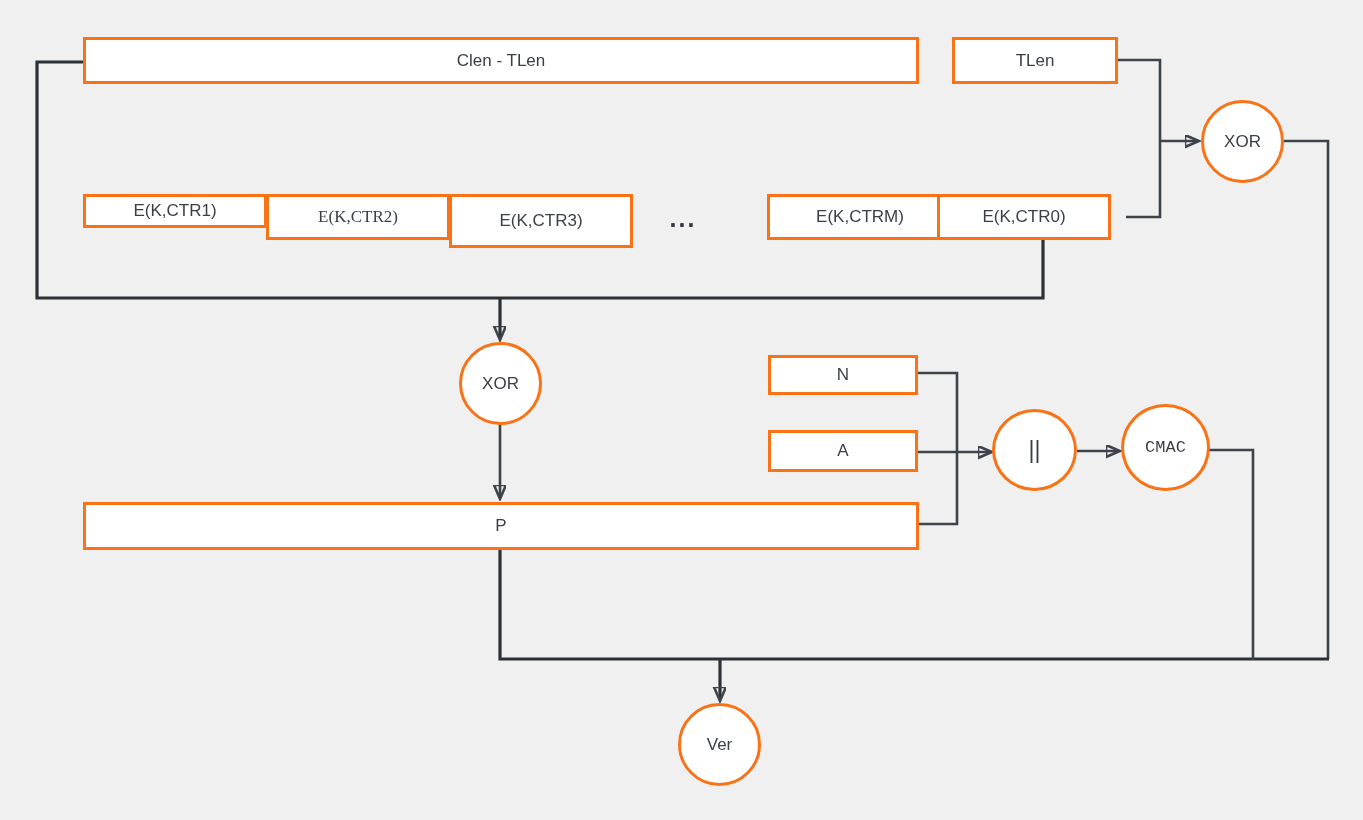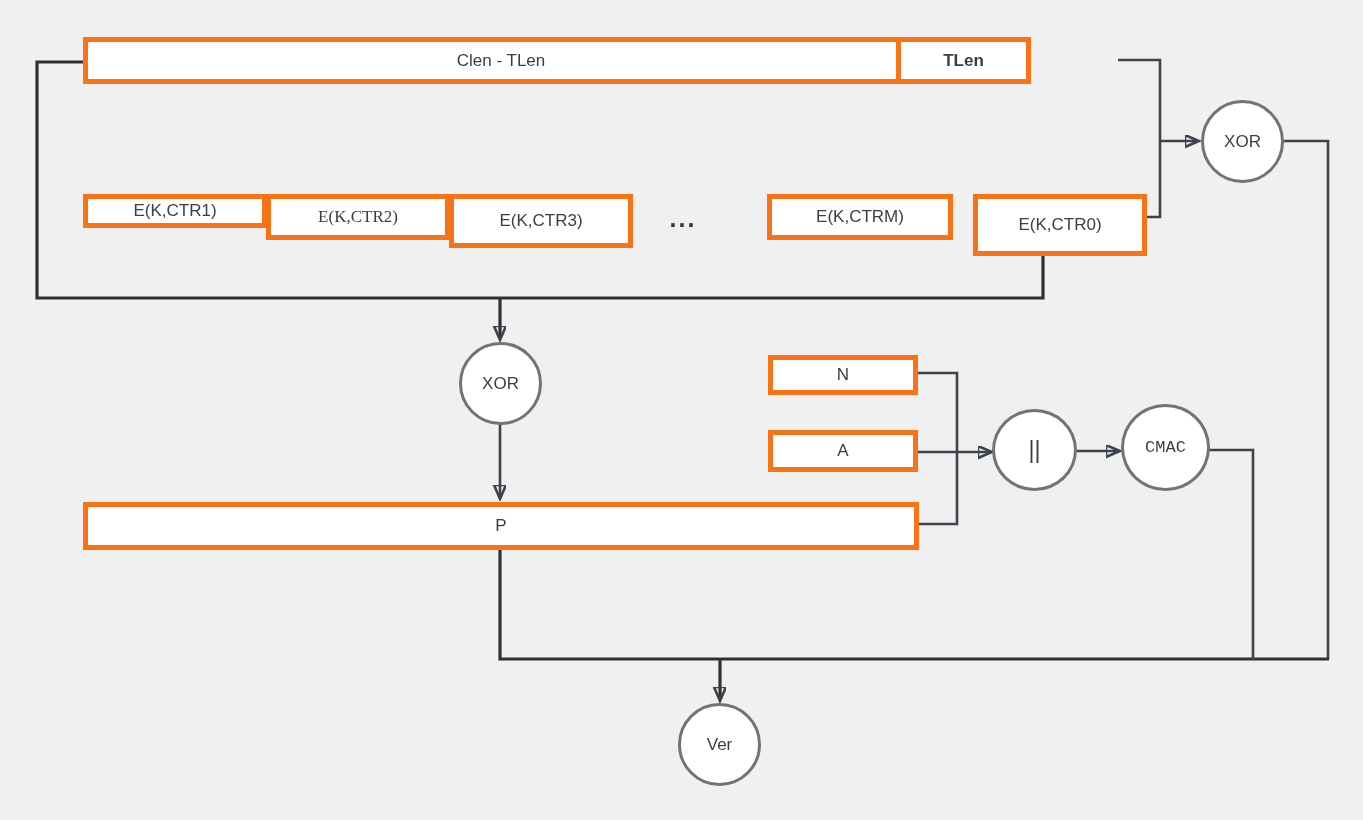--- a/index.html
+++ b/index.html
@@ -25,50 +25,50 @@
     stroke-width: 2.6;
   }
   #wires path.thick {
     stroke: #2c3138;
     stroke-width: 3.2;
   }
   .box {
     position: absolute;
     box-sizing: border-box;
     background: #ffffff;
-    border: 5px solid #f97316;
+    border: 3px solid #f97316;
     display: flex;
     align-items: center;
     justify-content: center;
   }
   .node {
     position: absolute;
     box-sizing: border-box;
     background: #ffffff;
-    border: 3px solid #737373;
+    border: 3px solid #f97316;
     border-radius: 50%;
     display: flex;
     align-items: center;
     justify-content: center;
   }
   .lbl {
     color: #3a3f45;
     font-size: 17px;
     line-height: 1.15;
     text-align: center;
     white-space: nowrap;
   }
   
   #box-clen-tlen { left: 83px;  top: 37px;  width: 836px; height: 47px; }
-  #box-tlen      { left: 896px; top: 37px;  width: 135px; height: 47px; font-weight: bold; }
+  #box-tlen      { left: 952px; top: 37px;  width: 166px; height: 47px; }
   #box-ctr1      { left: 83px;  top: 194px; width: 184px; height: 34px; }
   #box-ctr2      { left: 266px; top: 194px; width: 184px; height: 46px; font-family: Liberation Serif, serif; }
   #box-ctr3      { left: 449px; top: 194px; width: 184px; height: 54px; }
   #box-ctrm      { left: 767px; top: 194px; width: 186px; height: 46px; }
-  #box-ctr0      { left: 973px; top: 194px; width: 174px; height: 62px; }
+  #box-ctr0      { left: 937px; top: 194px; width: 174px; height: 46px; }
   #box-n         { left: 768px; top: 355px; width: 150px; height: 40px; }
   #box-a         { left: 768px; top: 430px; width: 150px; height: 42px; }
   #box-p         { left: 83px;  top: 502px; width: 836px; height: 48px; }
   
   #node-xor-top  { left: 1201px; top: 100px; width: 83px; height: 83px; }
   #node-xor-mid  { left: 459px;  top: 342px; width: 83px; height: 83px; }
   #node-concat   { left: 992px;  top: 409px; width: 85px; height: 82px; }
   #node-cmac     { left: 1121px; top: 404px; width: 89px; height: 87px; }
   #node-ver      { left: 678px;  top: 703px; width: 83px; height: 83px; justify-content: center; }
   #node-concat .lbl { font-size: 23px; font-weight: 400; }

